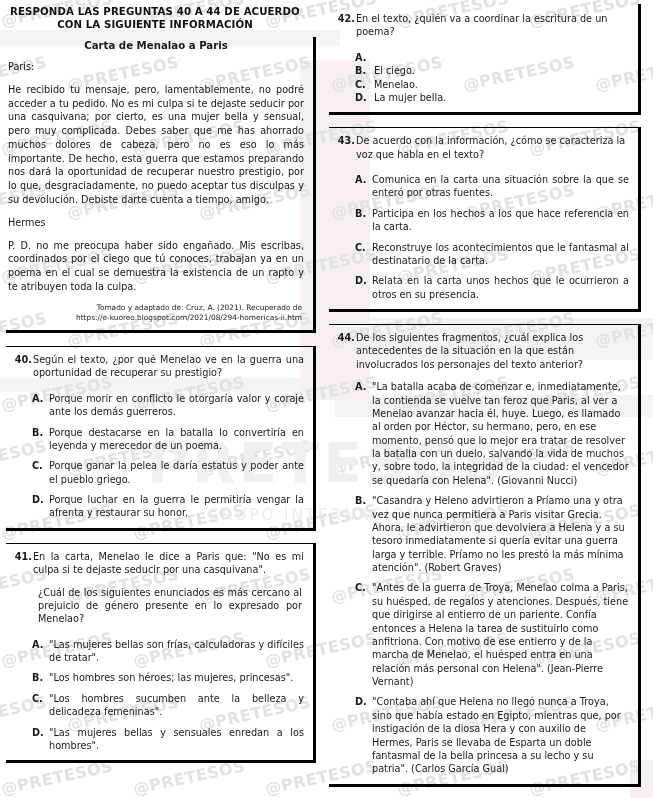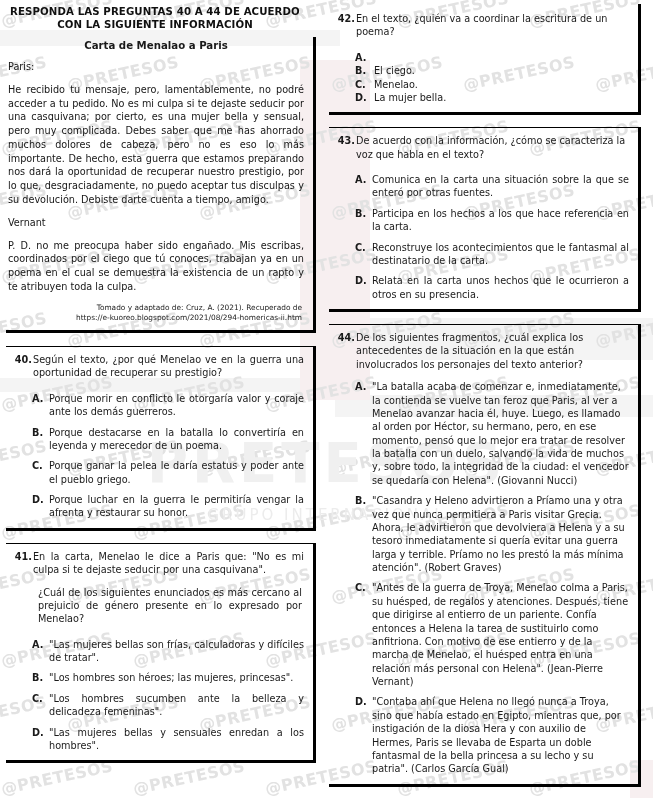--- a/index.html
+++ b/index.html
@@ -282,21 +282,21 @@
 
     <div id="intro">
       <div>RESPONDA LAS PREGUNTAS 40 A 44 DE ACUERDO</div>
       <div>CON LA SIGUIENTE INFORMACIÓN</div>
     </div>
 
     <div id="passage-box">
       <div id="passage-title">Carta de Menalao a Paris</div>
       <p class="p-text nojust">Paris:</p>
       <p class="p-text">He recibido tu mensaje, pero, lamentablemente, no podré acceder a tu pedido. No es mi culpa si te dejaste seducir por una casquivana; por cierto, es una mujer bella y sensual, pero muy complicada. Debes saber que me has ahorrado muchos dolores de cabeza, pero no es eso lo más importante. De hecho, esta guerra que estamos preparando nos dará la oportunidad de recuperar nuestro prestigio, por lo que, desgraciadamente, no puedo aceptar tus disculpas y su devolución. Debiste darte cuenta a tiempo, amigo.</p>
-      <p class="p-text nojust">Vernant</p>
+      <p class="p-text nojust">Hermes</p>
       <p class="p-text">P. D. no me preocupa haber sido engañado. Mis escribas, coordinados por el ciego que tú conoces, trabajan ya en un poema en el cual se demuestra la existencia de un rapto y te atribuyen toda la culpa.</p>
       <div id="source">
         <div>Tomado y adaptado de: Cruz, A. (2021). Recuperado de</div>
         <div>https://e-kuoreo.blogspot.com/2021/08/294-homericas-ii.htm</div>
       </div>
     </div>
 
     <div class="qbox">
       <div class="q-head">
         <span class="q-num">40.</span>

